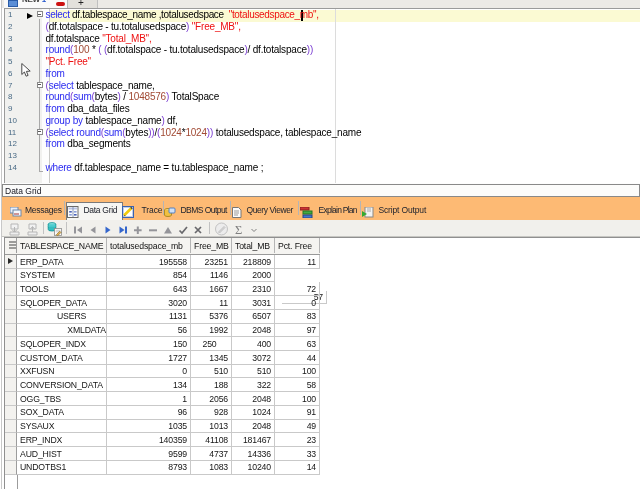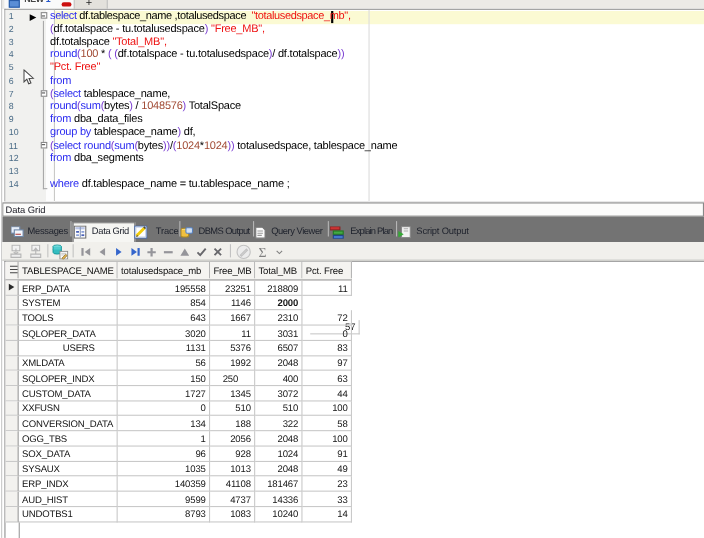--- a/index.html
+++ b/index.html
@@ -23,21 +23,21 @@
 .foldbox { position:absolute; left:31.5px; width:6px; height:6px; background:#fff; border:1px solid #8a8a8a; }
 .foldbox::after { content:""; position:absolute; left:0.5px; top:1.5px; width:3px; height:1px; background:#555; }
 #foldline { position:absolute; left:33.5px; top:10px; width:1px; height:153px; background:#a9a9a9; }
 #foldtick { position:absolute; left:33.5px; top:162px; width:4px; height:1px; background:#a9a9a9; }
 #execarrow { position:absolute; left:21.5px; top:3.5px; width:0; height:0; border-left:6px solid #000; border-top:3.5px solid transparent; border-bottom:3.5px solid transparent; }
 
 #splitter { left:0; top:183px; width:640px; height:1px; background:#fdfdfd; }
 #labelbar { left:2px; top:184px; width:638px; height:13px; background:#fcfcfb; border:1px solid #898989; }
 #labelbar span { position:absolute; left:2px; top:1px; font-size:8.5px; color:#15151f; }
 
-#tabrow { left:2px; top:197px; width:638px; height:23px; background:#737373; }
+#tabrow { left:2px; top:197px; width:638px; height:23px; background:#fdba74; }
 .tabtxt { position:absolute; top:7.5px; font-size:8.5px; letter-spacing:-0.25px; color:#20242e; white-space:nowrap; }
 .tabsep { position:absolute; top:4px; width:1px; height:14px; background:#b5b5b5; }
 #activetab { position:absolute; left:63.5px; top:5px; width:57px; height:18px; background:#f6f6f3; border:1px solid #7a7a7a; border-bottom:none; }
 .ticon { position:absolute; top:7px; width:11px; height:11px; }
 
 #toolbar { left:2px; top:220px; width:638px; height:17px; z-index:2; background:#f1f0ec; border-bottom:1px solid #c6c6c2; }
 .tbsep { position:absolute; top:2px; width:1px; height:12px; background:#c2c2c2; }
 
 #grid { left:4px; top:237px; width:636px; height:252px; background:#fff; border-top:1px solid #8f8f8f; border-left:1px solid #8f8f8f; }
 #ghead { position:absolute; left:0; top:0; height:16.5px; background:#f5f4f1; border-bottom:1px solid #999; }
@@ -252,42 +252,42 @@
   <div class="rsel" style="top: 17px; height: 13.72px;"></div>
       <div class="cell txt" style="left: 12px; width: 90px; top: 17px; height: 13.72px;">ERP_DATA</div>
       <div class="cell num" style="left: 102px; width: 84px; top: 17px; height: 13.72px;">195558</div>
       <div class="cell num" style="left: 186px; width: 41px; top: 17px; height: 13.72px;">23251</div>
       <div class="cell num" style="left: 227px; width: 43px; top: 17px; height: 13.72px;">218809</div>
       <div class="cell num" style="left: 270px; width: 45px; top: 17px; height: 13.72px;">11</div>
       <div class="rsel" style="top: 30.72px; height: 13.72px;"></div>
       <div class="cell txt" style="left: 12px; width: 90px; top: 30.72px; height: 13.72px;">SYSTEM</div>
       <div class="cell num" style="left: 102px; width: 84px; top: 30.72px; height: 13.72px;">854</div>
       <div class="cell num" style="left: 186px; width: 41px; top: 30.72px; height: 13.72px;">1146</div>
-      <div class="cell num" style="left: 227px; width: 43px; top: 30.72px; height: 13.72px; font-weight: bold;">2000</div>
+      <div class="cell num" style="left: 227px; width: 43px; top: 30.72px; height: 13.72px;">2000</div>
       <div class="cell num" style="left: 277px; width: 45px; top: 30.72px; height: 13.72px; margin-top: 22px;">57</div>
       <div class="rsel" style="top: 44.44px; height: 13.72px;"></div>
       <div class="cell txt" style="left: 12px; width: 90px; top: 44.44px; height: 13.72px;">TOOLS</div>
       <div class="cell num" style="left: 102px; width: 84px; top: 44.44px; height: 13.72px;">643</div>
       <div class="cell num" style="left: 186px; width: 41px; top: 44.44px; height: 13.72px;">1667</div>
       <div class="cell num" style="left: 227px; width: 43px; top: 44.44px; height: 13.72px;">2310</div>
       <div class="cell num" style="left: 270px; width: 45px; top: 44.44px; height: 13.72px;">72</div>
       <div class="rsel" style="top: 58.16px; height: 13.72px;"></div>
       <div class="cell txt" style="left: 12px; width: 90px; top: 58.16px; height: 13.72px;">SQLOPER_DATA</div>
       <div class="cell num" style="left: 102px; width: 84px; top: 58.16px; height: 13.72px;">3020</div>
       <div class="cell num" style="left: 186px; width: 41px; top: 58.16px; height: 13.72px;">11</div>
       <div class="cell num" style="left: 227px; width: 43px; top: 58.16px; height: 13.72px;">3031</div>
       <div class="cell num" style="left: 270px; width: 45px; top: 58.16px; height: 13.72px;">0</div>
       <div class="rsel" style="top: 71.88px; height: 13.72px;"></div>
       <div class="cell txt" style="left: 12px; width: 90px; top: 71.88px; height: 13.72px; padding-left: 40px;">USERS</div>
       <div class="cell num" style="left: 102px; width: 84px; top: 71.88px; height: 13.72px;">1131</div>
       <div class="cell num" style="left: 186px; width: 41px; top: 71.88px; height: 13.72px;">5376</div>
       <div class="cell num" style="left: 227px; width: 43px; top: 71.88px; height: 13.72px;">6507</div>
       <div class="cell num" style="left: 270px; width: 45px; top: 71.88px; height: 13.72px;">83</div>
       <div class="rsel" style="top: 85.6px; height: 13.72px;"></div>
-      <div class="cell txt" style="left: 12px; width: 90px; top: 85.6px; height: 13.72px;">XMLDATA</div>
+      <div class="cell txt" style="left: 12px; width: 90px; top: 85.6px; height: 13.72px; text-align: right;">XMLDATA</div>
       <div class="cell num" style="left: 102px; width: 84px; top: 85.6px; height: 13.72px;">56</div>
       <div class="cell num" style="left: 186px; width: 41px; top: 85.6px; height: 13.72px;">1992</div>
       <div class="cell num" style="left: 227px; width: 43px; top: 85.6px; height: 13.72px;">2048</div>
       <div class="cell num" style="left: 270px; width: 45px; top: 85.6px; height: 13.72px;">97</div>
       <div class="rsel" style="top: 99.32px; height: 13.72px;"></div>
       <div class="cell txt" style="left: 12px; width: 90px; top: 99.32px; height: 13.72px;">SQLOPER_INDX</div>
       <div class="cell num" style="left: 102px; width: 84px; top: 99.32px; height: 13.72px;">150</div>
       <div class="cell num" style="left: 186px; width: 41px; top: 99.32px; height: 13.72px; text-align: center;">250</div>
       <div class="cell num" style="left: 227px; width: 43px; top: 99.32px; height: 13.72px;">400</div>
       <div class="cell num" style="left: 270px; width: 45px; top: 99.32px; height: 13.72px;">63</div>

